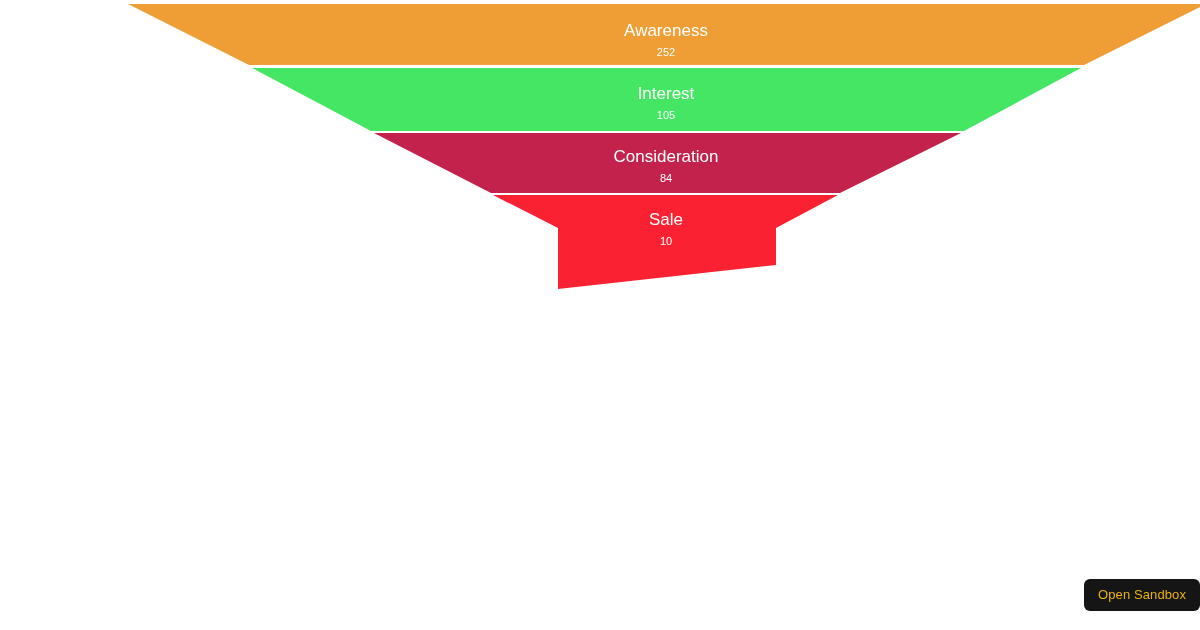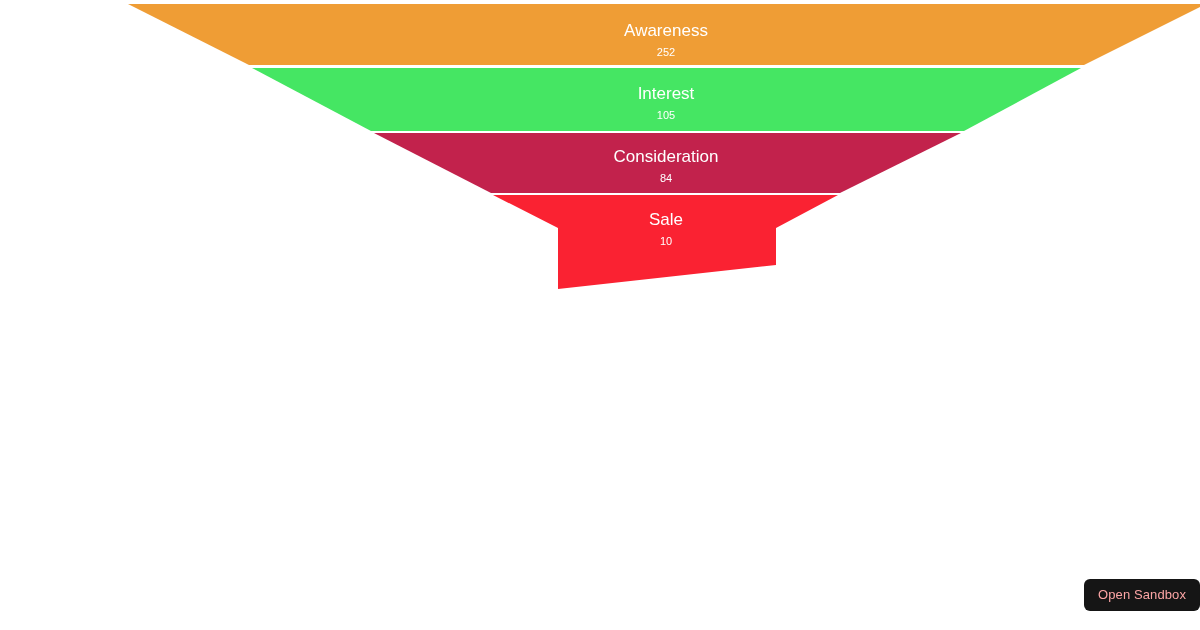--- a/index.html
+++ b/index.html
@@ -100,15 +100,15 @@
     </g>
 
     <g>
       <polygon class="funnel-band-shape" points="477,195 822,195 760,228 760,265 542,289 542,228" fill="#fa2232"></polygon>
       <text class="funnel-band-label" x="650" y="225">Sale</text>
       <text class="funnel-band-value" x="650" y="245">10</text>
     </g>
 
   </svg>
 
-  <button id="open-sandbox-button" style="background: rgb(21, 21, 21); color: #fca5a5;">Open Sandbox</button>
+  <button id="open-sandbox-button" style="background: rgb(21, 21, 21); color: #eab308;">Open Sandbox</button>
 
 </div>
 
 </body></html>

